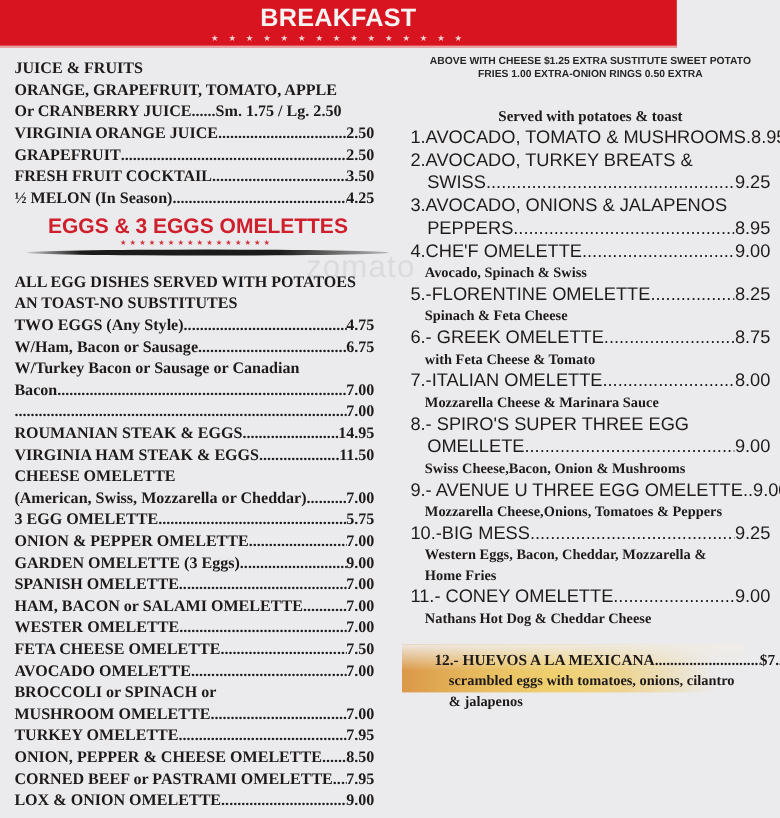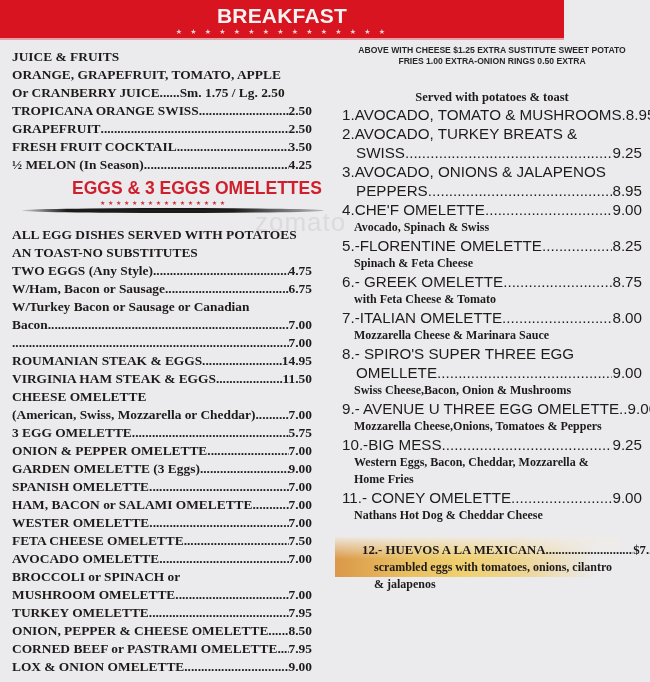--- a/index.html
+++ b/index.html
@@ -42,21 +42,21 @@
       content: "........................................................................................................................";
     }
     .line .price { flex: 0 0 auto; }
     .plain { font-weight: bold; font-size: 13.4px; line-height: 18px; height: 18px; white-space: nowrap; }
     .eggs-header {
       position: absolute; left: 0; top: 176px; width: 330px; height: 48px;
     }
     .eggs-title {
       position: absolute; left: 40px; top: 2px;
       font-family: "Liberation Sans", "DejaVu Sans", sans-serif;
-      font-weight: bold; font-size: 17.5px; color: #cf1e2c; white-space: nowrap; margin-left: 32px;
+      font-weight: bold; font-size: 17.5px; color: #cf1e2c; white-space: nowrap;
     }
     .eggs-stars {
       position: absolute; left: 100px; top: 23px;
       font-size: 6px; color: #d0323c; letter-spacing: 2.6px;
       font-family: "DejaVu Sans", sans-serif;
     }
     .eggs-rule {
       position: absolute; left: 22px; top: 32px; width: 302px; height: 5px;
       background: linear-gradient(to right, rgba(30,30,30,0.15), #1b1b1b 15%, #1b1b1b 70%, rgba(30,30,30,0.25));
       border-radius: 50%;
@@ -120,21 +120,21 @@
 
 <div class="col-left">
   <div class="plain">JUICE &amp; FRUITS</div>
   <div class="plain">ORANGE, GRAPEFRUIT, TOMATO, APPLE</div>
   <div class="line">
     <span class="name">Or CRANBERRY JUICE</span>
     <span class="name">......</span>
     <span class="price">Sm. 1.75 / Lg. 2.50</span>
   </div>
   <div class="line">
-    <span class="name">TROPICANA ORANGE SWISS</span>
+    <span class="name">VIRGINIA ORANGE JUICE</span>
     <span class="dots"></span>
     <span class="price">2.50</span>
   </div>
   <div class="line">
     <span class="name">GRAPEFRUIT</span>
     <span class="dots"></span>
     <span class="price">2.50</span>
   </div>
   <div class="line">
     <span class="name">FRESH FRUIT COCKTAIL</span>

